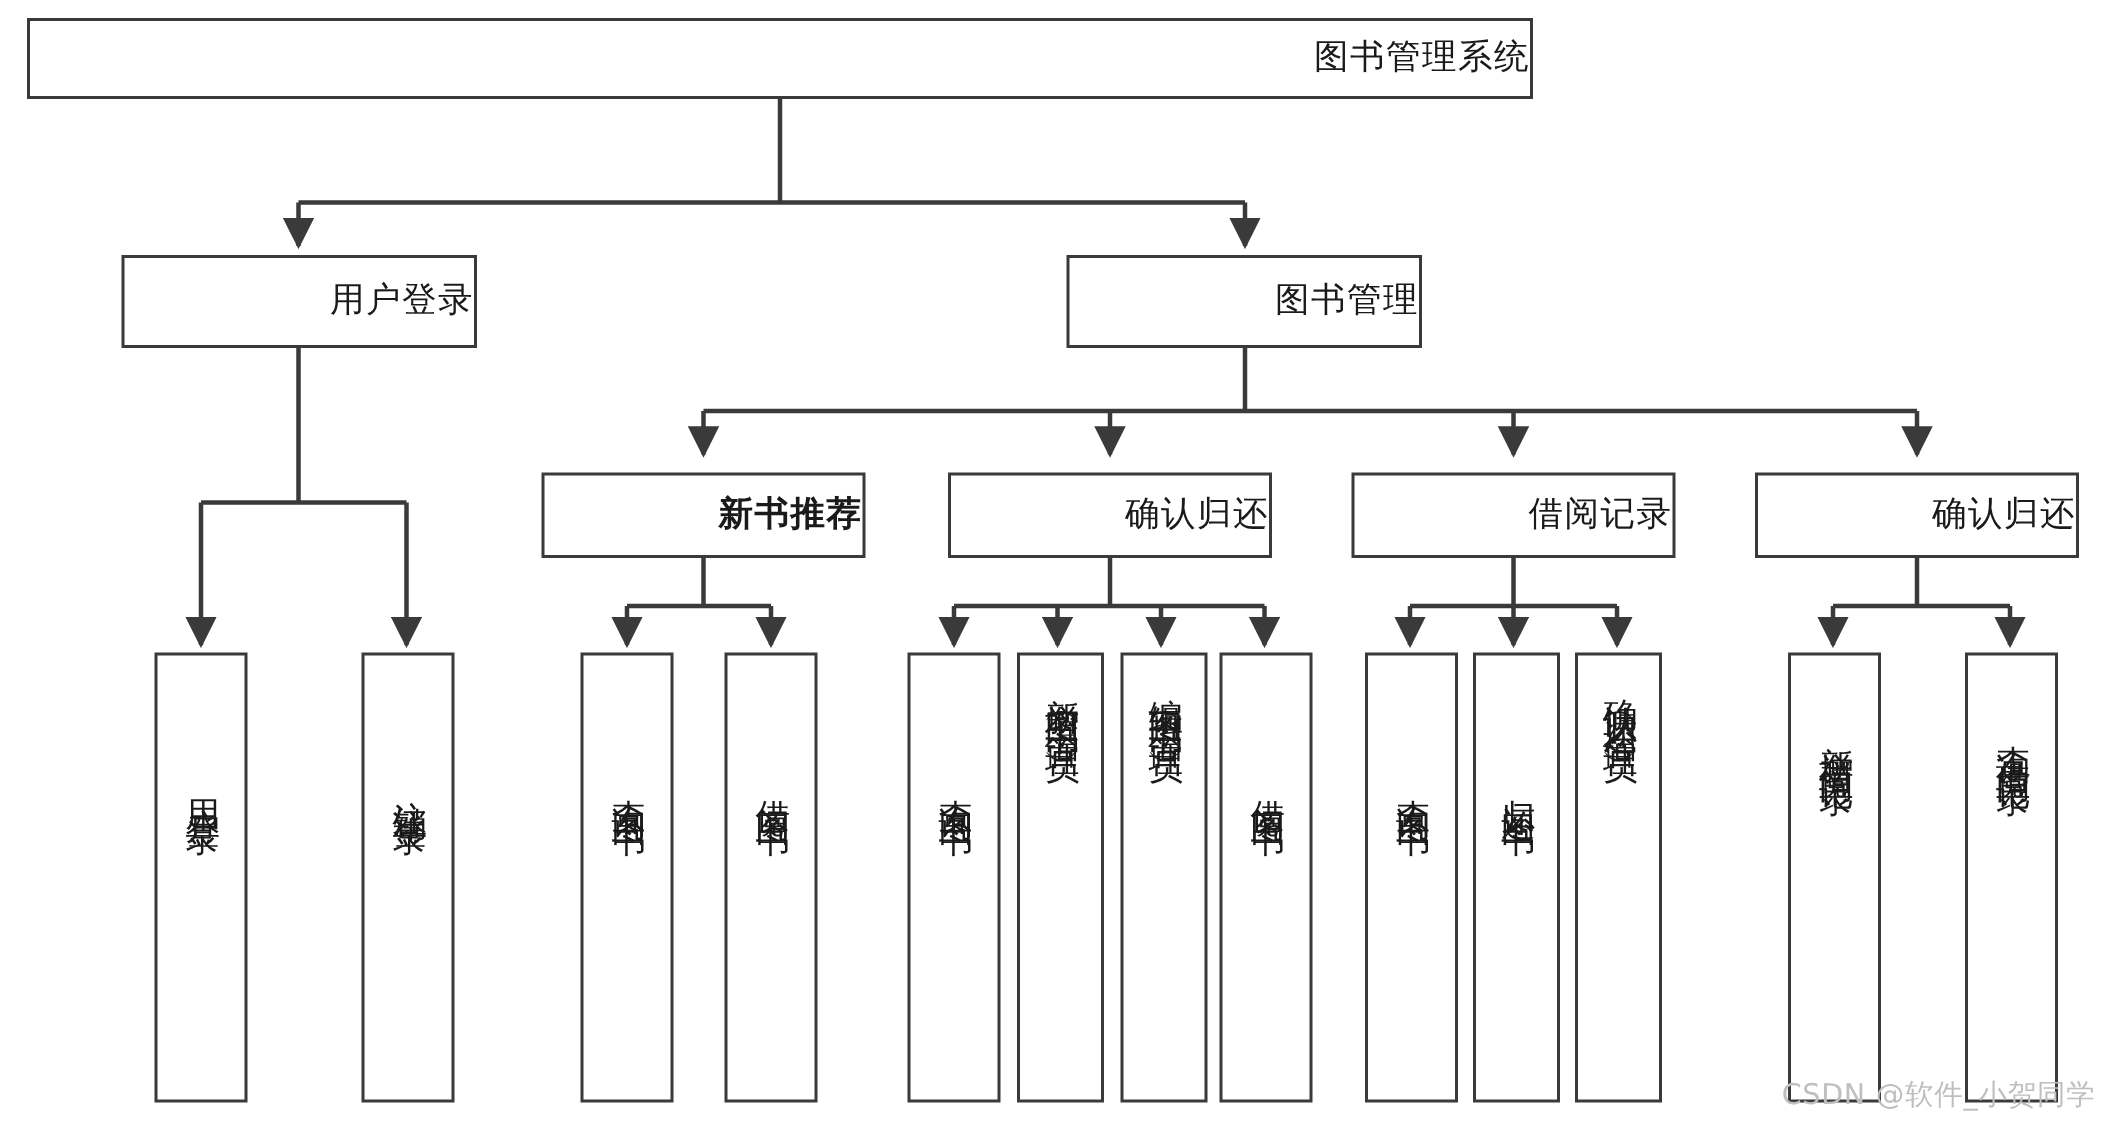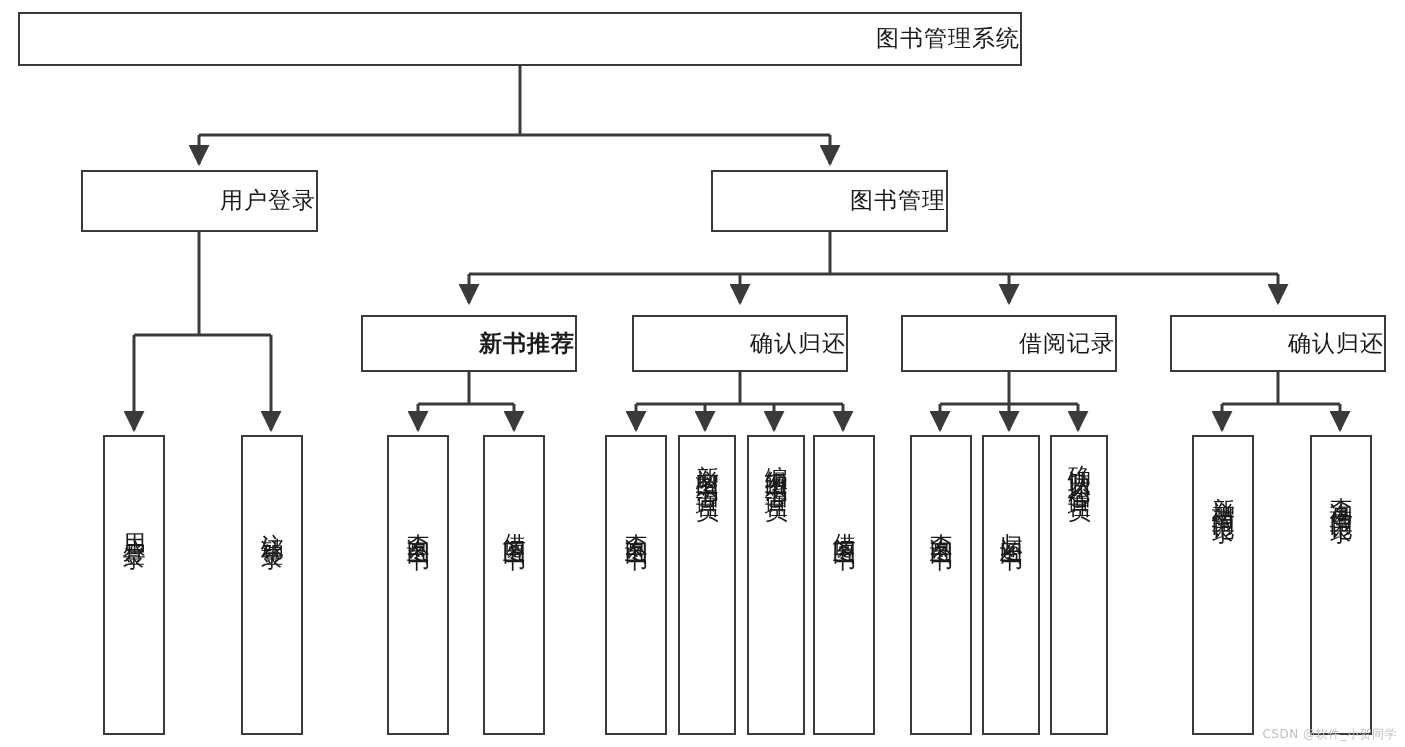--- a/index.html
+++ b/index.html
@@ -55,21 +55,21 @@
     text-orientation: upright;
     font-size: 23px;
     line-height: 1.28;
     letter-spacing: 5px;
     white-space: nowrap;
   }
   .watermark {
     position: absolute;
     right: 8px;
     bottom: 4px;
-    font-size: 12px;
+    font-size: 19px;
     color: #bfbfbf;
     letter-spacing: 0.5px;
     z-index: 5;
     white-space: nowrap;
   }
 </style>
 </head>
 <body>
 
 <div id="canvas">

